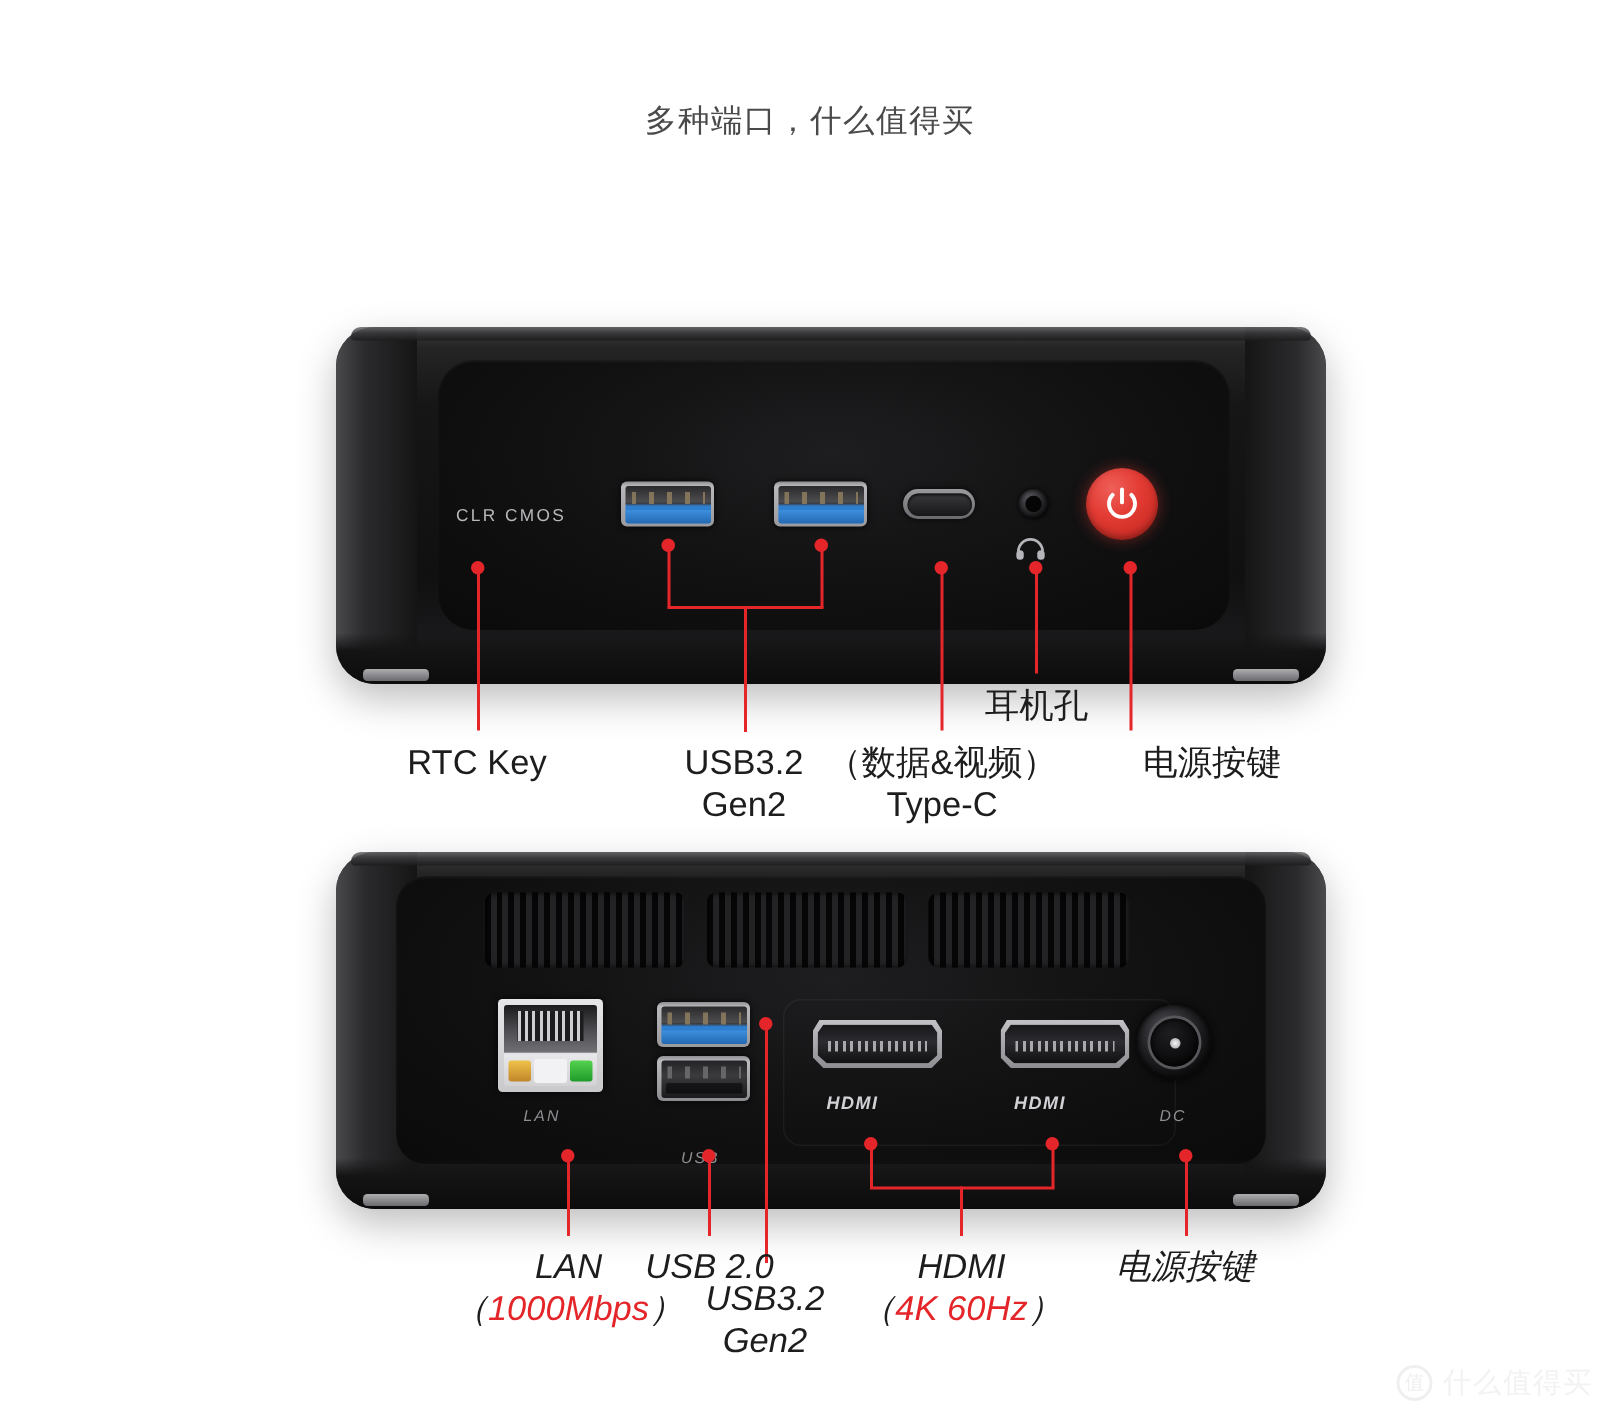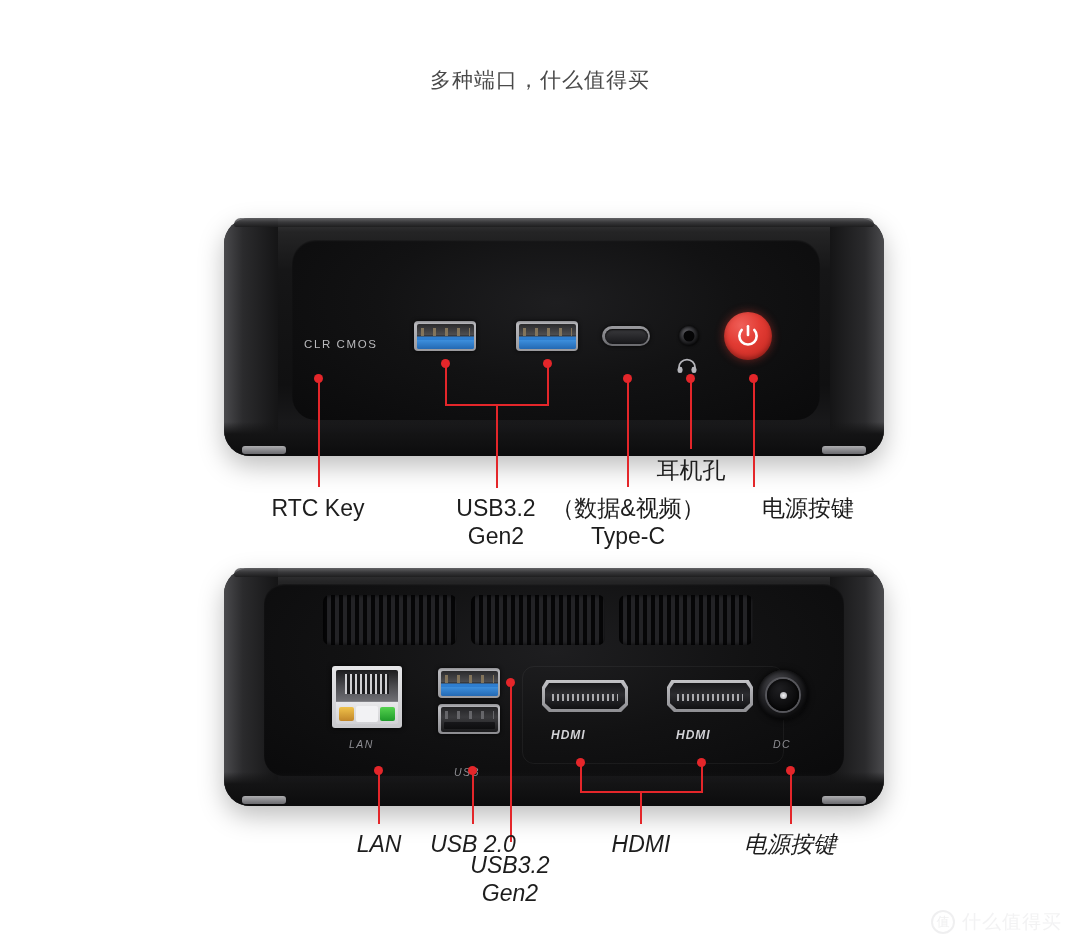--- a/index.html
+++ b/index.html
@@ -430,20 +430,23 @@
         <div class="pin"></div>
       </div>
     </div>
     <div class="silk" style="left:549px;top:170px;">DC</div>
   </div>
 
   <div class="dot" style="left:374px;top:198px;"></div>
   <div class="vline" style="left:378px;top:202px;height:54px;"></div>
   <div class="label" style="left:279px;top:262px;width:200px;">
     <div>LAN</div>
+    <div>
+      <span class="blk">（</span><span class="red">1000Mbps</span><span class="blk">）</span>
+    </div>
   </div>
 
   <div class="dot" style="left:468px;top:198px;"></div>
   <div class="vline" style="left:472px;top:202px;height:54px;"></div>
   <div class="label" style="left:373px;top:262px;width:200px;">
     <div>USB 2.0</div>
   </div>
 
   <div class="dot" style="left:506px;top:110px;"></div>
   <div class="vline" style="left:510px;top:114px;height:160px;"></div>
@@ -453,20 +456,23 @@
   </div>
 
   <div class="dot" style="left:576px;top:190px;"></div>
   <div class="dot" style="left:697px;top:190px;"></div>
   <div class="vline" style="left:580px;top:194px;height:30px;"></div>
   <div class="vline" style="left:701px;top:194px;height:30px;"></div>
   <div class="hline" style="left:580px;top:223px;width:123px;"></div>
   <div class="vline" style="left:640px;top:223px;height:33px;"></div>
   <div class="label" style="left:541px;top:262px;width:200px;">
     <div>HDMI</div>
+    <div>
+      <span class="blk">（</span><span class="red">4K 60Hz</span><span class="blk">）</span>
+    </div>
   </div>
 
   <div class="dot" style="left:786px;top:198px;"></div>
   <div class="vline" style="left:790px;top:202px;height:54px;"></div>
   <div class="label" style="left:690px;top:262px;width:200px;">
     <div>电源按键</div>
   </div>
 </div>
 
 <div class="watermark">

